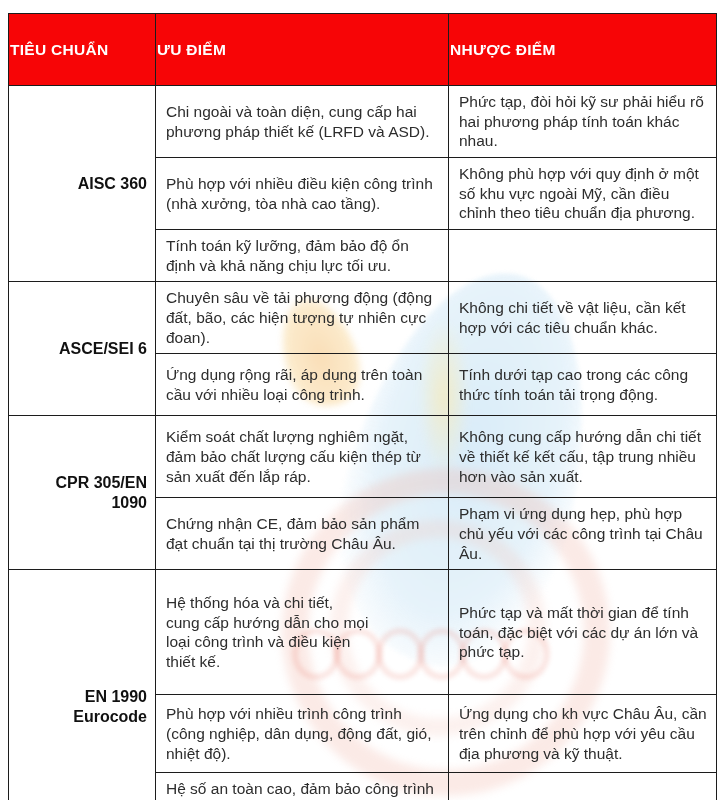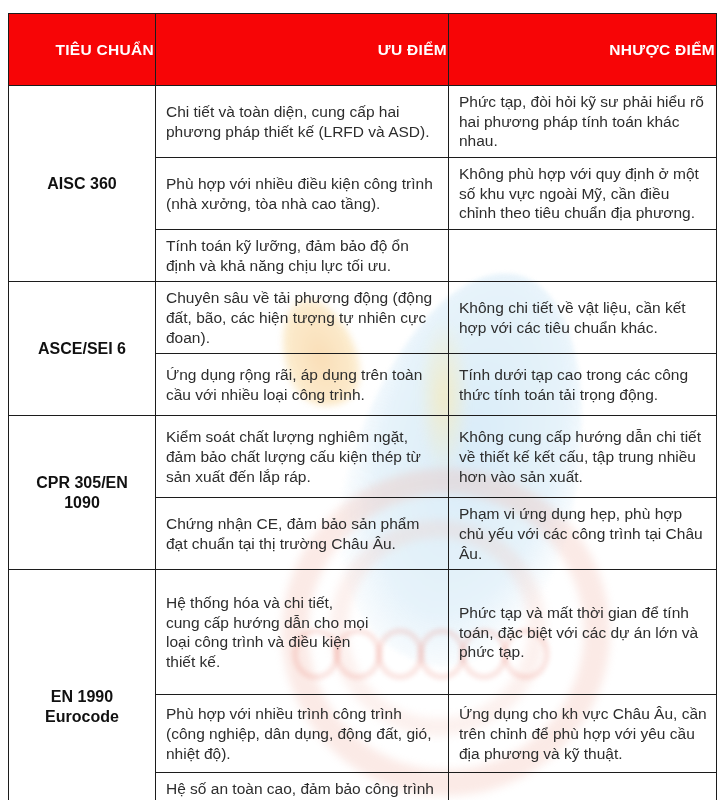--- a/index.html
+++ b/index.html
@@ -41,25 +41,25 @@
   
   .tbl-wrap{position:absolute;left:8px;top:13px;z-index:1;}
   table{
     border-collapse:collapse;table-layout:fixed;width:708px;
     background:transparent;
   }
   col.c1{width:147px;} col.c2{width:293px;} col.c3{width:268px;}
   td,th{border:1.5px solid #1c1c1c;vertical-align:middle;box-sizing:border-box;}
   th{
     background:#F70506;color:#ffffff;font-weight:bold;font-size:15.5px;
-    text-align:right;letter-spacing:.3px;
+    text-align:left;letter-spacing:.3px;
   }
   td.std{
     font-weight:bold;font-size:16px;color:#111111;
-    text-align:center;padding:4px 8px 4px 8px;line-height:1.25;
+    text-align:right;padding:4px 8px 4px 8px;line-height:1.25;
   }
   td.cell{
     font-size:15.5px;color:#2d2d2d;line-height:1.27;
     padding:6px 9px 6px 10px;text-align:left;white-space:pre-line;
   }
 </style>
 </head>
 <body>
 
 <div class="watermark">
@@ -87,21 +87,21 @@
       <tr style="height:72px">
         <th>TIÊU CHUẨN</th>
         <th>ƯU ĐIỂM</th>
         <th>NHƯỢC ĐIỂM</th>
       </tr>
     </thead>
     <tbody>
 
       <tr style="height:57px">
         <td class="std" rowspan="3">AISC 360</td>
-        <td class="cell">Chi tiết và toàn diện, cung cấp hai phương pháp thiết kế (LRFD và ASD).</td>
+        <td class="cell">Chi ngoài và toàn diện, cung cấp hai phương pháp thiết kế (LRFD và ASD).</td>
         <td class="cell">Phức tạp, đòi hỏi kỹ sư phải hiểu rõ hai phương pháp tính toán khác nhau.</td>
       </tr>
       <tr style="height:60px">
         <td class="cell">Phù hợp với nhiều điều kiện công trình (nhà xưởng, tòa nhà cao tầng).</td>
         <td class="cell">Không phù hợp với quy định ở một số khu vực ngoài Mỹ, cần điều chỉnh theo tiêu chuẩn địa phương.</td>
       </tr>
       <tr style="height:51px">
         <td class="cell">Tính toán kỹ lưỡng, đảm bảo độ ổn định và khả năng chịu lực tối ưu.</td>
         <td class="cell"></td>
       </tr>

